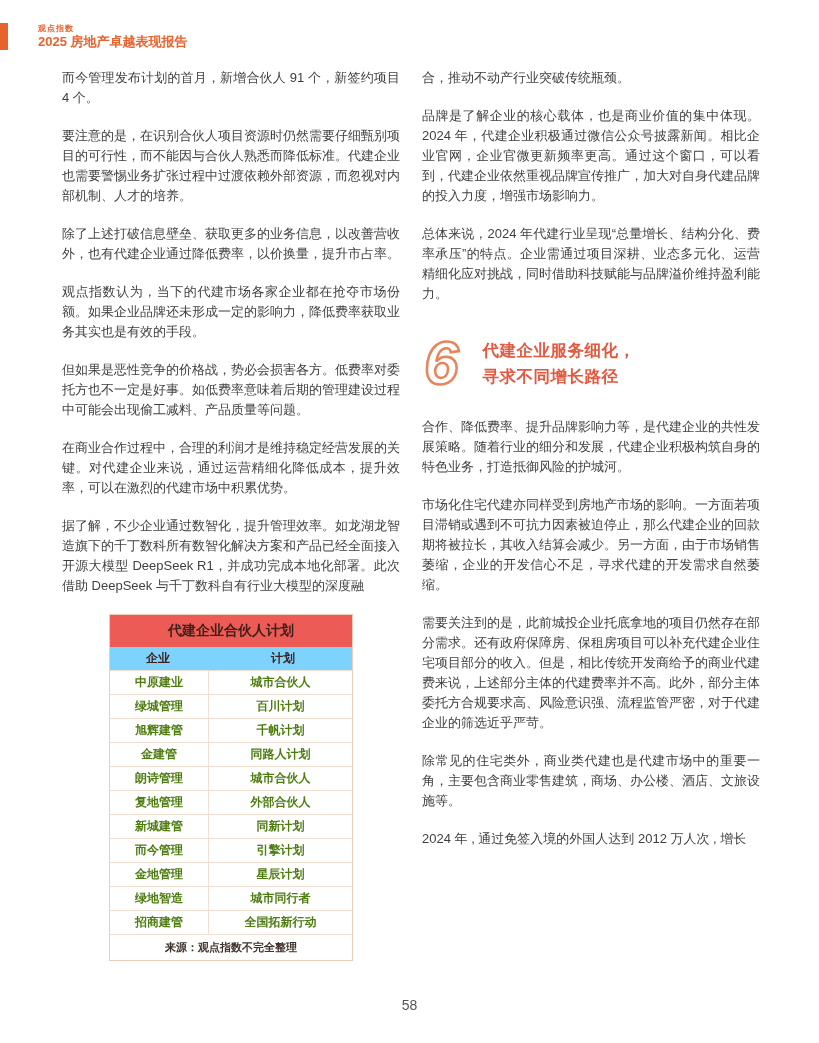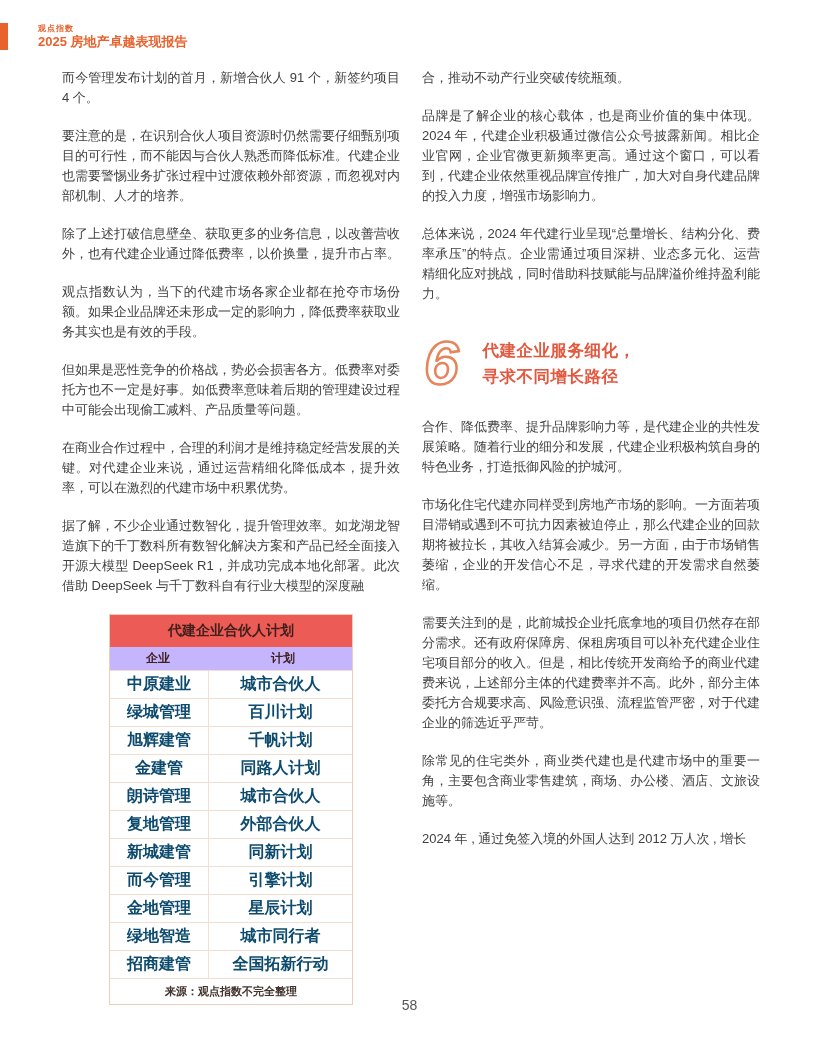--- a/index.html
+++ b/index.html
@@ -31,24 +31,24 @@
   .ptable {
     width:244px; margin:12px auto 8px;
     border:1px solid #f0cdb8;
     font-family:"Liberation Sans","DejaVu Sans",sans-serif;
   }
   .t-title {
     background:#ec5b55; color:#40201c;
     font-size:14px; font-weight:bold; text-align:center;
     padding:7px 0;
   }
-  .t-sub { display:flex; background:#c4b5fd; color:#40201c; font-size:12px; font-weight:bold;gap:8px; }
+  .t-sub { display:flex; background:#7dd3fc; color:#40201c; font-size:12px; font-weight:bold;gap:8px; }
   .t-sub .c1, .t-row .c1 { width:41%; text-align:center; padding:3px 0; }
   .t-sub .c2, .t-row .c2 { width:59%; text-align:center; padding:3px 0; }
-  .t-row { display:flex; font-size:16px; font-weight:600; color:#0c4a6e; border-top:1px solid #f3ded2; background:#fff; }
+  .t-row { display:flex; font-size:12px; font-weight:600; color:#4d7c0f; border-top:1px solid #f3ded2; background:#fff; }
   .t-row .c1 { border-right:1px solid #f3ded2; }
   .t-source {
     border-top:1px solid #f3ded2; background:#fff;
     text-align:center; font-size:11px; font-weight:bold; color:#41332c;
     padding:5px 0;
   }
   
   .section-heading { display:flex; align-items:center; gap:20px; margin:30px 0 24px 2px; }
   .big-num {
     font-size:62px; font-style:italic; font-weight:bold;

